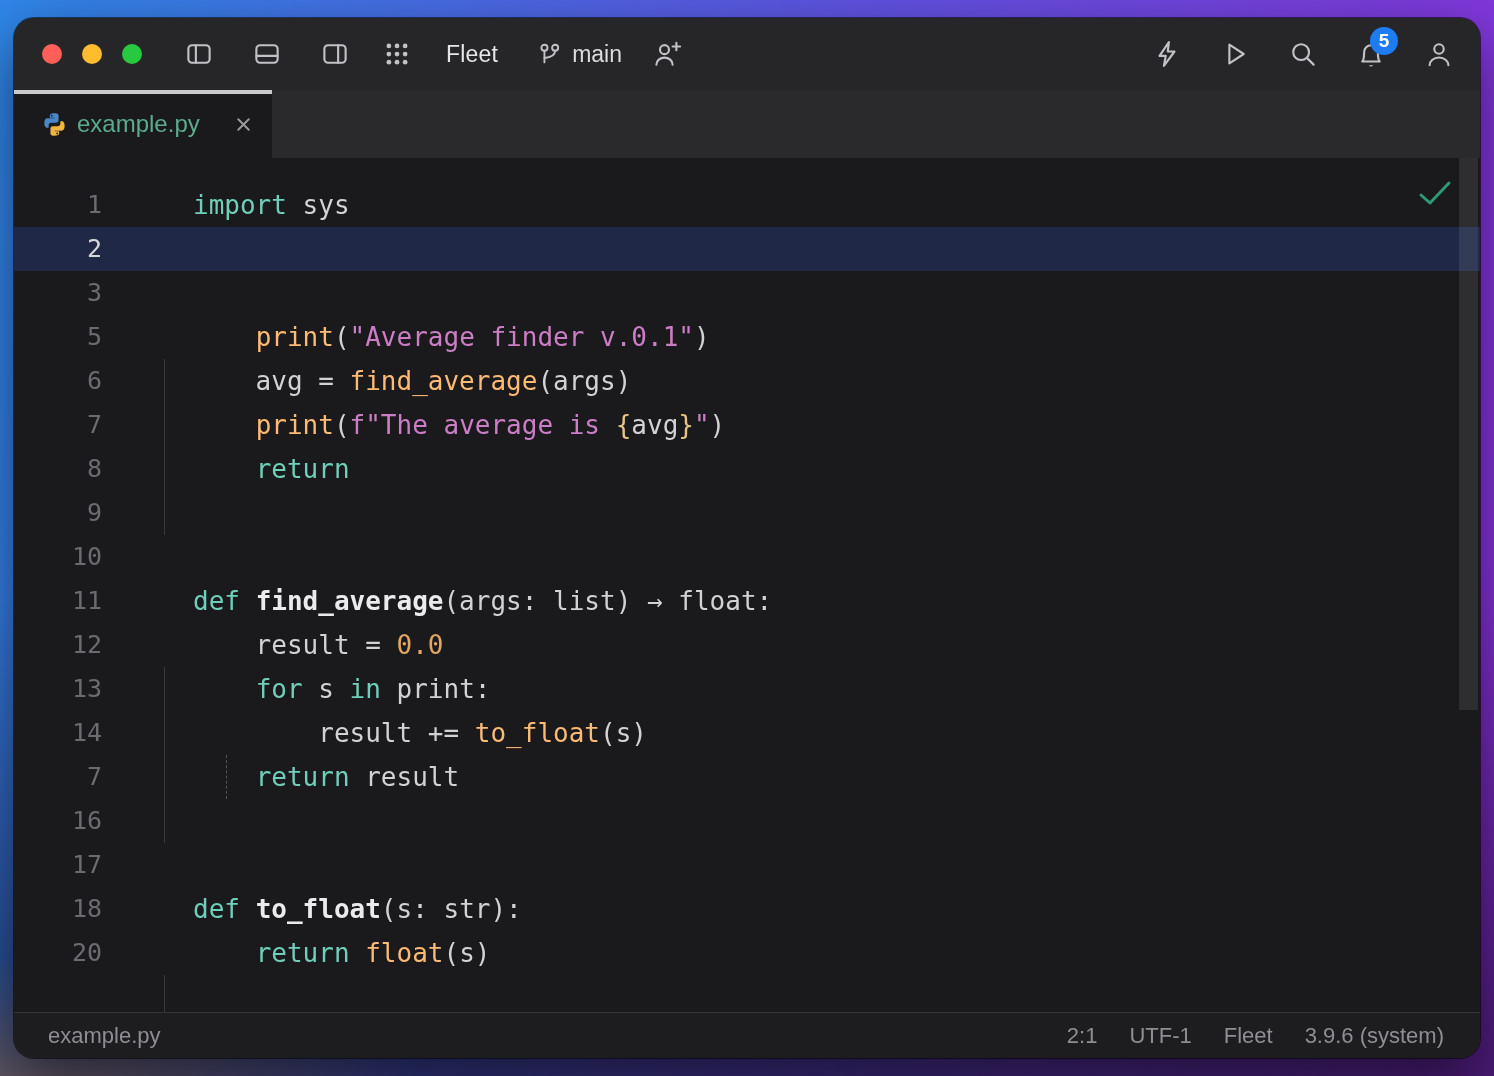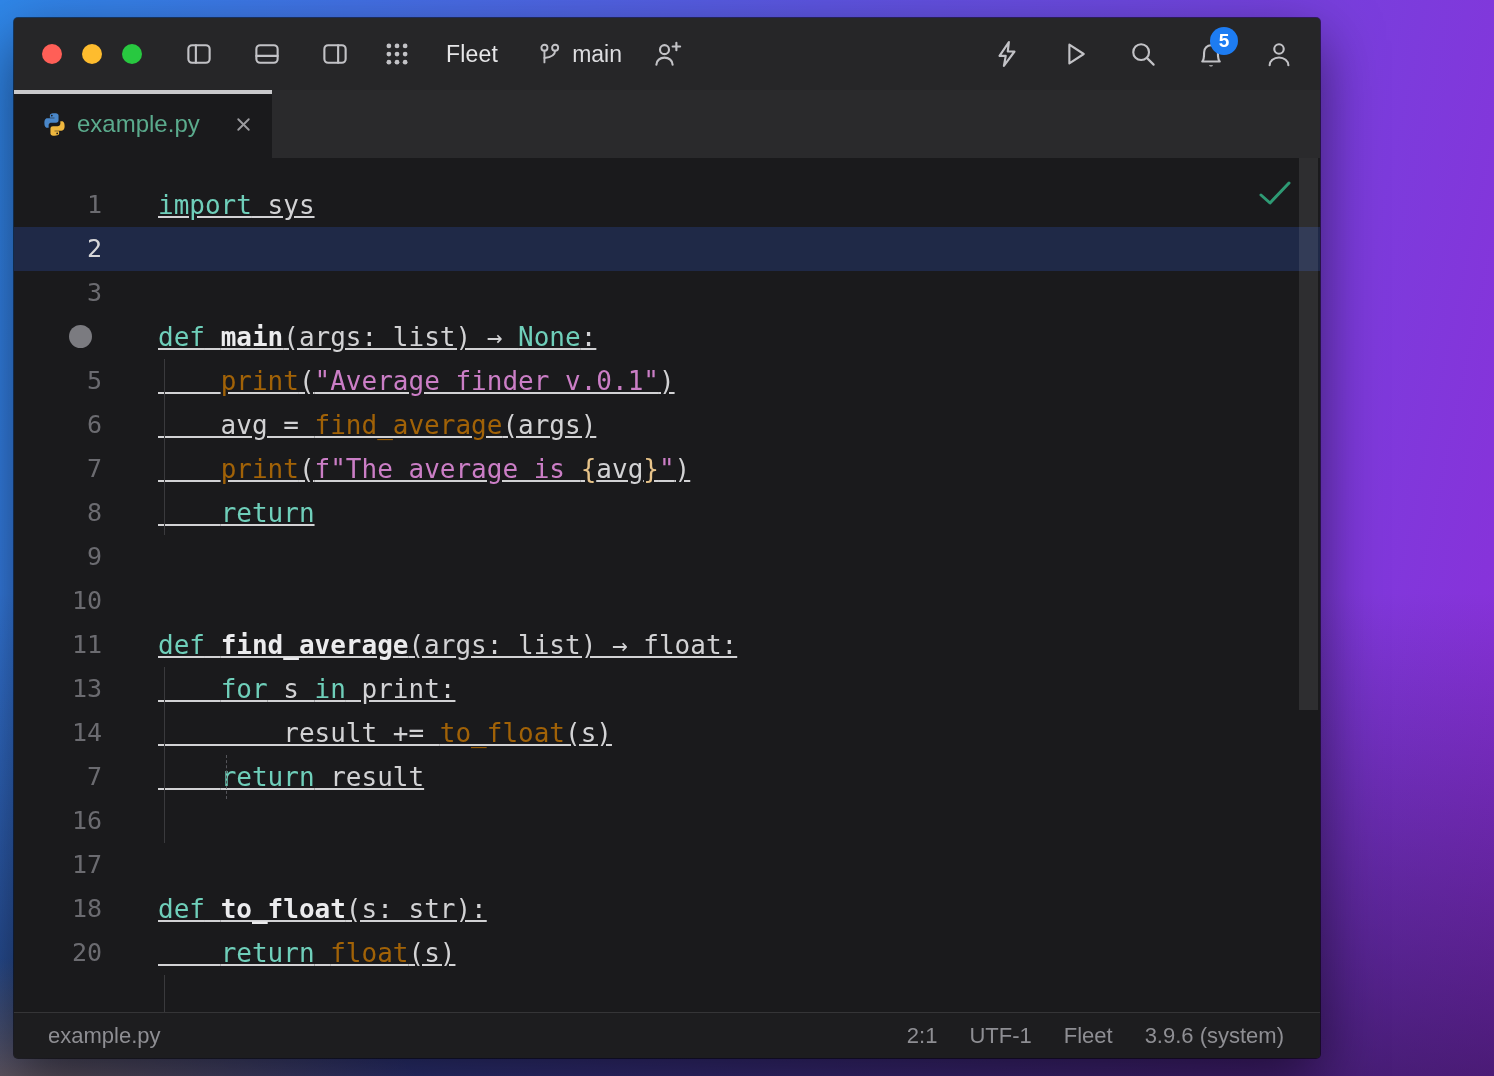--- a/index.html
+++ b/index.html
@@ -6,22 +6,22 @@
   html,body { width:1494px; height:1076px; overflow:hidden; }
   body{
     font-family:"Liberation Sans", sans-serif;
     background:
       radial-gradient(700px 260px at 0% 104%, rgba(196,122,52,0.50), rgba(196,122,52,0) 62%),
       linear-gradient(to bottom, rgba(0,0,0,0) 55%, rgba(10,8,20,0.50) 100%),
       linear-gradient(102deg, #2f87e9 0%, #5e55e2 48%, #8c2ed9 100%);
     position:relative;
   }
   .window{
-    position:absolute; left:14px; top:18px; width:1306px; height:1040px;
-    background:#262628; border-radius:4px; overflow:hidden;
+    position:absolute; left:14px; top:18px; width:1466px; height:1040px;
+    background:#262628; border-radius:20px; overflow:hidden;
     box-shadow:0 22px 60px rgba(0,0,0,.55), 0 0 0 1px rgba(0,0,0,.55), inset 0 0 0 1px rgba(255,255,255,.06);
   }
   
   .toolbar{ height:72px; display:flex; align-items:center; background:#262628; }
   .traffic{ display:flex; gap:20px; margin-left:28px; }
   .light{ width:20px; height:20px; border-radius:50%; }
   .light.red{ background:#ff5f57; } .light.yellow{ background:#febc2e; } .light.green{ background:#28c840; }
   .tbtn{ width:30px; height:30px; display:flex; align-items:center; justify-content:center; flex:none; }
   .icon-stroke{ stroke:#c2c2c6; fill:none; stroke-width:1.7; stroke-linecap:round; stroke-linejoin:round; }
   .panel-group{ display:flex; gap:38px; margin-left:42px; }
@@ -46,25 +46,25 @@
   .tab-indicator{ position:absolute; top:0; left:0; right:0; height:4px; background:#c9c9cb; }
   .tab-label{ color:#5bab8d; font-size:24px; margin-left:9px; }
   .tab-close{ margin-left:auto; display:flex; }
   
   .editor{ position:relative; height:854px; background:#1a1a1c; font-family:"DejaVu Sans Mono", monospace; }
   .code-lines{ position:absolute; inset:0; padding-top:25px; }
   .row{ height:44px; line-height:44px; font-size:26px; display:flex; white-space:pre; }
   .row.current{ background:#1f2947; }
   .gut{ width:88px; flex:none; text-align:right; color:#6b6b70; font-size:25px; }
   .row.current .gut{ color:#d6d6d8; }
-  .code{ margin-left:56px; color:#d2d2d4;text-decoration:underline; }
+  .code{ margin-left:91px; color:#d2d2d4; }
   .dot{ display:inline-block; width:23px; height:23px; border-radius:50%; background:#7b7b80; margin-right:10px; vertical-align:middle; margin-top:-4px; }
   .tk-kw{ color:#6fcfba; }
   .tk-fn{ color:#ebebed; font-weight:700; }
-  .tk-call{ color:#a16207; }
+  .tk-call{ color:#fdba74; }
   .tk-num{ color:#e3a564; }
   .tk-str{ color:#cb7ec6; }
   .tk-brace{ color:#e8c48a; }
   .tk-pl{ color:#d2d2d4; }
   .guide{ position:absolute; width:0; border-left:1px solid #3a3a3d; }
   .guide.dashed{ border-left:1px dashed #55555a; }
   .check{ position:absolute; top:20px; right:26px; }
   .scroll-thumb{ position:absolute; top:0; right:2px; width:19px; height:552px; background:rgba(255,255,255,0.09); }
   
   .statusbar{
@@ -213,28 +213,28 @@
           </svg>
       </span>
     </div>
   </div>
 
   <div class="editor">
     <div class="code-lines">
         <div class="row"><span class="gut">1</span><span class="code"><span class="tk-kw">import</span><span class="tk-pl"> sys</span></span></div>
         <div class="row current"><span class="gut">2</span><span class="code"></span></div>
         <div class="row"><span class="gut">3</span><span class="code"></span></div>
-        <div class="row"><span class="gut"><span class="dot"></span></span><span class="code"><span class="tk-kw">def</span><span class="tk-pl"> </span><span class="tk-fn">main</span><span class="tk-pl">(args: list) → </span><span class="tk-kw">None</span><span class="tk-pl">:</span></span></div>
         <div class="row"><span class="gut">5</span><span class="code"><span class="tk-pl">    </span><span class="tk-call">print</span><span class="tk-pl">(</span><span class="tk-str">"Average finder v.0.1"</span><span class="tk-pl">)</span></span></div>
         <div class="row"><span class="gut">6</span><span class="code"><span class="tk-pl">    avg = </span><span class="tk-call">find_average</span><span class="tk-pl">(args)</span></span></div>
         <div class="row"><span class="gut">7</span><span class="code"><span class="tk-pl">    </span><span class="tk-call">print</span><span class="tk-pl">(</span><span class="tk-str">f"The average is </span><span class="tk-brace">{</span><span class="tk-pl">avg</span><span class="tk-brace">}</span><span class="tk-str">"</span><span class="tk-pl">)</span></span></div>
         <div class="row"><span class="gut">8</span><span class="code"><span class="tk-pl">    </span><span class="tk-kw">return</span></span></div>
         <div class="row"><span class="gut">9</span><span class="code"></span></div>
         <div class="row"><span class="gut">10</span><span class="code"></span></div>
         <div class="row"><span class="gut">11</span><span class="code"><span class="tk-kw">def</span><span class="tk-pl"> </span><span class="tk-fn">find_average</span><span class="tk-pl">(args: list) → float:</span></span></div>
+        <div class="row"><span class="gut">12</span><span class="code"><span class="tk-pl">    result = </span><span class="tk-num">0.0</span></span></div>
         <div class="row"><span class="gut">13</span><span class="code"><span class="tk-pl">    </span><span class="tk-kw">for</span><span class="tk-pl"> s </span><span class="tk-kw">in</span><span class="tk-pl"> print:</span></span></div>
         <div class="row"><span class="gut">14</span><span class="code"><span class="tk-pl">        result += </span><span class="tk-call">to_float</span><span class="tk-pl">(s)</span></span></div>
         <div class="row"><span class="gut">7</span><span class="code"><span class="tk-pl">    </span><span class="tk-kw">return</span><span class="tk-pl"> result</span></span></div>
         <div class="row"><span class="gut">16</span><span class="code"></span></div>
         <div class="row"><span class="gut">17</span><span class="code"></span></div>
         <div class="row"><span class="gut">18</span><span class="code"><span class="tk-kw">def</span><span class="tk-pl"> </span><span class="tk-fn">to_float</span><span class="tk-pl">(s: str):</span></span></div>
         <div class="row"><span class="gut">20</span><span class="code"><span class="tk-pl">    </span><span class="tk-kw">return</span><span class="tk-pl"> </span><span class="tk-call">float</span><span class="tk-pl">(s)</span></span></div>
       </div>
     <div class="guide" style="left:150px; top:201px; height:176px;"></div>
     <div class="guide" style="left:150px; top:509px; height:176px;"></div>

